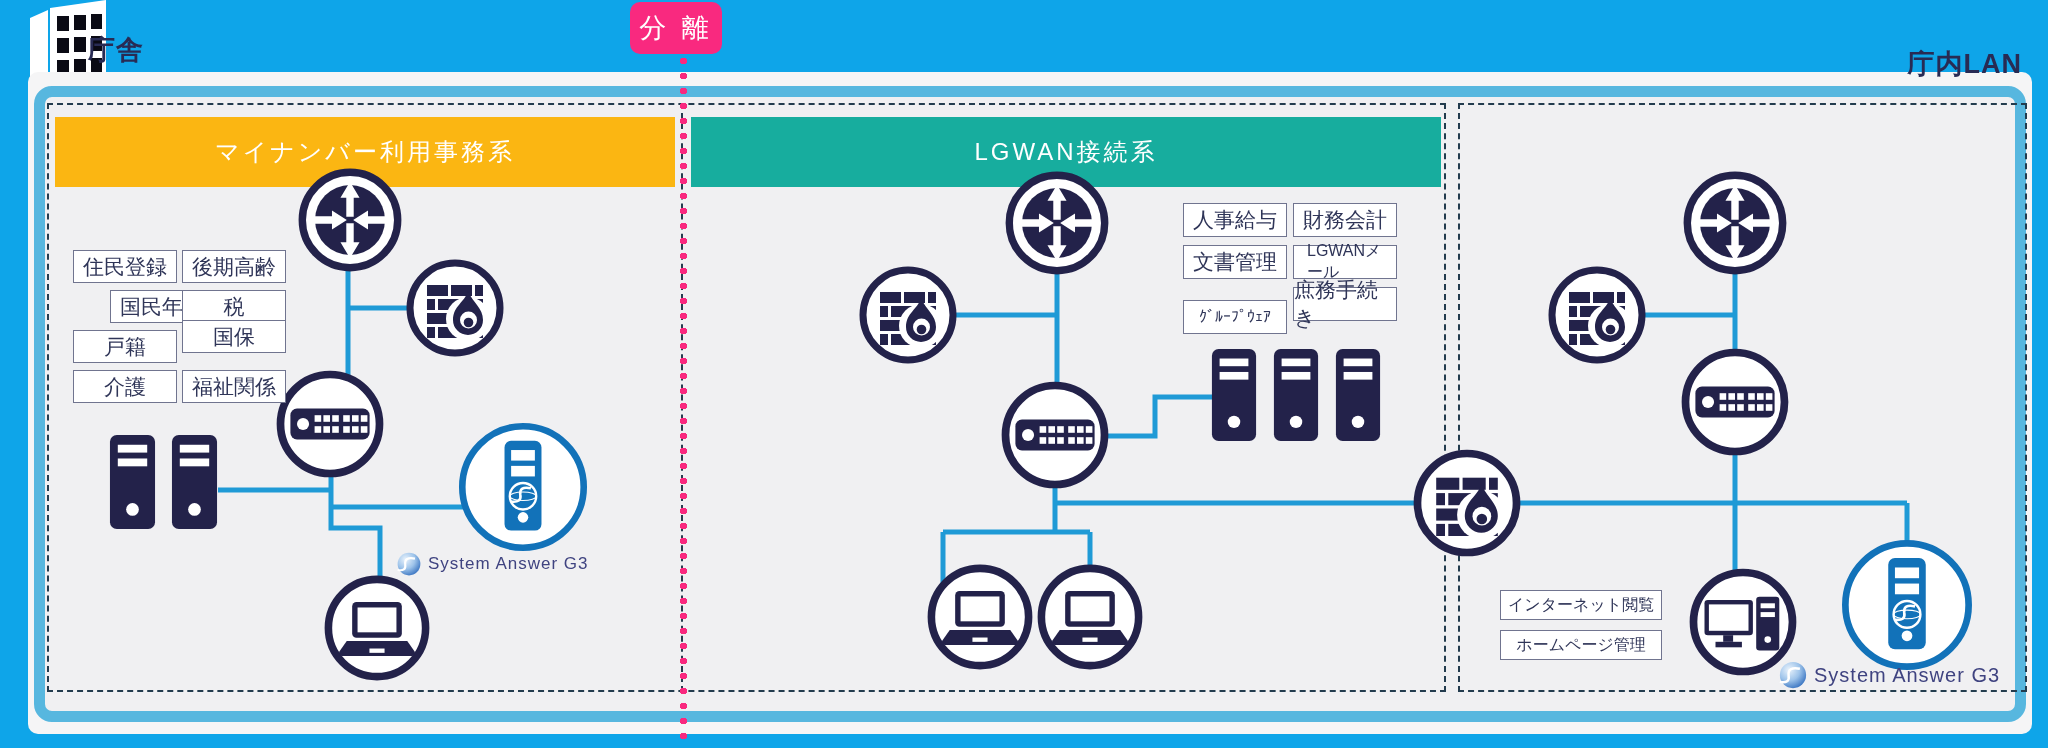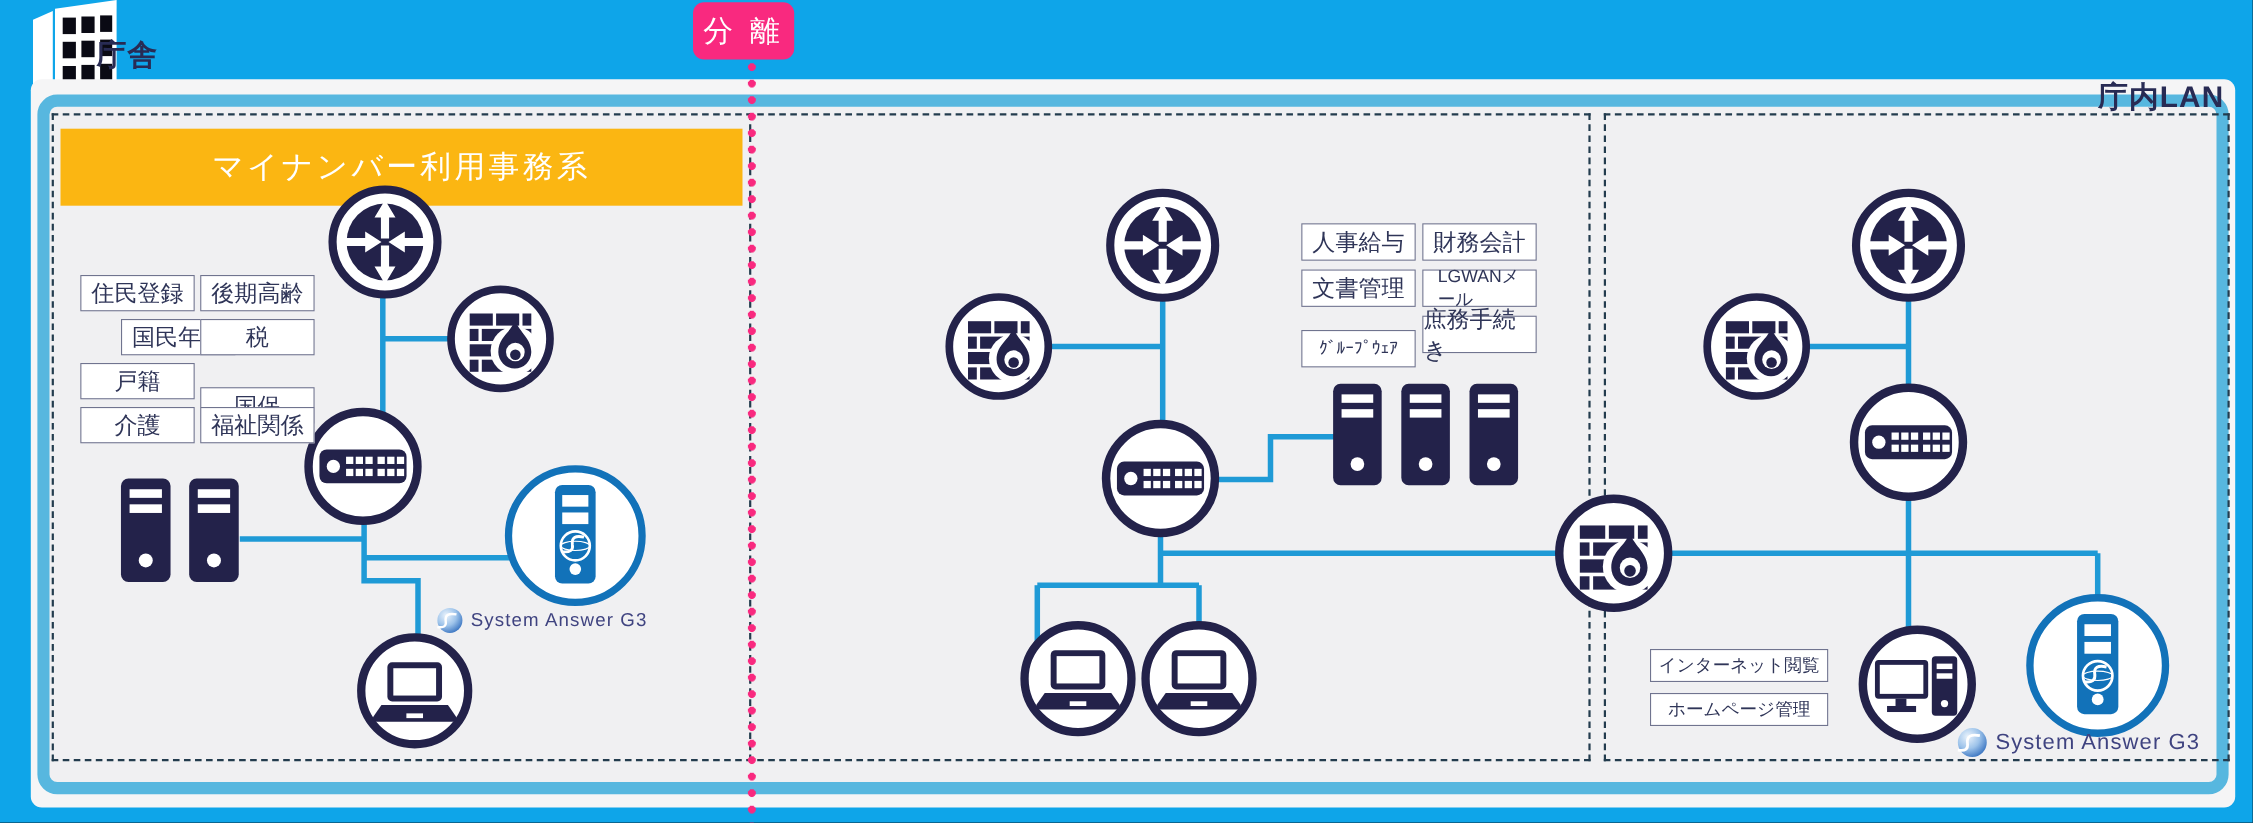--- a/index.html
+++ b/index.html
@@ -12,29 +12,29 @@
   .panel-border{position:absolute;left:34px;top:86px;width:1992px;height:636px;
     box-sizing:border-box;border:11px solid #57B7DF;border-radius:18px;background:#F0F0F2;z-index:1;}
   .dashed-rect{position:absolute;box-sizing:border-box;border:2px dashed #233C4E;z-index:2;}
   #dashed-a{left:47px;top:103px;width:1399px;height:589px;}
   #dashed-b{left:1458px;top:103px;width:569px;height:589px;}
   #dashed-divider{position:absolute;left:681px;top:103px;height:589px;width:0;
     border-left:2px dashed #233C4E;z-index:2;}
 
   
   .zone-header{position:absolute;height:70px;display:flex;align-items:center;justify-content:center;
-    color:#fff;font-size:28px;letter-spacing:3px;z-index:3;}
+    color:#fff;font-size:24px;letter-spacing:3px;z-index:3;}
   #zh1{left:55px;top:117px;width:620px;background:#FBB612;}
   #zh2{left:691px;top:117px;width:750px;background:#17AD9E;}
   #zh3{left:1467px;top:117px;width:550px;background:#2E80E8;}
 
   
   .corner-label{position:absolute;color:#282B54;font-weight:bold;font-size:27px;z-index:6;letter-spacing:1px;}
   #lbl-building{left:88px;top:32px;}
-  #lbl-lan{right:26px;top:46px;margin-top:24px;}
+  #lbl-lan{right:26px;top:46px;}
 
   
   #building{position:absolute;left:26px;top:0;z-index:0;}
 
   
   #sep-badge{position:absolute;left:630px;top:2px;width:92px;height:52px;background:#F9297F;
     border-radius:10px;display:flex;align-items:center;justify-content:center;
     color:#fff;font-size:27px;letter-spacing:4px;z-index:7;}
   #sep-line{position:absolute;left:679px;top:54px;width:9px;height:694px;z-index:7;
     background-image:radial-gradient(circle 3.5px at 4.5px 7px,#F9297F 97%,transparent);
@@ -87,20 +87,21 @@
   <div class="corner-label" id="lbl-building">庁舎</div>
   <div class="corner-label" id="lbl-lan">庁内LAN</div>
 
   <div class="panel-outer"></div>
   <div class="panel-border"></div>
   <div class="dashed-rect" id="dashed-a"></div>
   <div class="dashed-rect" id="dashed-b"></div>
   <div id="dashed-divider"></div>
 
   <div class="zone-header" id="zh1">マイナンバー利用事務系</div>
+  <div class="zone-header" id="zh2">LGWAN接続系</div>
 
   <svg id="links" width="2048" height="748">
       <polyline points="348,222 348,424" fill="none" stroke="#1F9AD6" stroke-width="5"></polyline>
       <polyline points="348,308 455,308" fill="none" stroke="#1F9AD6" stroke-width="5"></polyline>
       <polyline points="331,424 331,528 380,528 380,628" fill="none" stroke="#1F9AD6" stroke-width="5"></polyline>
       <polyline points="218,490 331,490" fill="none" stroke="#1F9AD6" stroke-width="5"></polyline>
       <polyline points="331,507 500,507" fill="none" stroke="#1F9AD6" stroke-width="5"></polyline>
       <polyline points="1057,223 1057,435" fill="none" stroke="#1F9AD6" stroke-width="5"></polyline>
       <polyline points="908,315 1057,315" fill="none" stroke="#1F9AD6" stroke-width="5"></polyline>
       <polyline points="1098,436 1155,436 1155,397 1214,397" fill="none" stroke="#1F9AD6" stroke-width="5"></polyline>
@@ -410,21 +411,21 @@
      <path d="M56 51 q-9 -2 -8 5 q1 6 -7 5" stroke="#fff" stroke-width="2" fill="none"></path>
      <ellipse cx="50" cy="57" rx="10" ry="3.2" stroke="#fff" stroke-width="0.8" fill="none"></ellipse>
      <circle cx="50" cy="73" r="4" fill="#fff"></circle>
         </svg>
       </div>
       <div class="app-box" style="left: 73px; top: 250px; width: 104px; height: 33px;">住民登録</div>
       <div class="app-box" style="left: 182px; top: 250px; width: 104px; height: 33px;">後期高齢</div>
       <div class="app-box" style="left: 73px; top: 290px; width: 104px; height: 33px; margin-left: 37px;">国民年金</div>
       <div class="app-box" style="left: 182px; top: 290px; width: 104px; height: 33px;">税</div>
       <div class="app-box" style="left: 73px; top: 330px; width: 104px; height: 33px;">戸籍</div>
-      <div class="app-box" style="left: 182px; top: 320px; width: 104px; height: 33px; margin-top: 32px;">国保</div>
+      <div class="app-box" style="left: 182px; top: 320px; width: 104px; height: 33px;">国保</div>
       <div class="app-box" style="left: 73px; top: 370px; width: 104px; height: 33px;">介護</div>
       <div class="app-box" style="left: 182px; top: 370px; width: 104px; height: 33px;">福祉関係</div>
       <div class="app-box" style="left: 1183px; top: 203px; width: 104px; height: 34px;">人事給与</div>
       <div class="app-box" style="left: 1293px; top: 203px; width: 104px; height: 34px;">財務会計</div>
       <div class="app-box" style="left: 1183px; top: 245px; width: 104px; height: 34px;">文書管理</div>
       <div class="app-box small" style="left: 1293px; top: 245px; width: 104px; height: 34px; padding-left: 13px;">LGWANメール</div>
       <div class="app-box small" style="left: 1183px; top: 300px; width: 104px; height: 34px;">ｸﾞﾙｰﾌﾟｳｪｱ</div>
       <div class="app-box" style="left: 1293px; top: 287px; width: 104px; height: 34px;">庶務手続き</div>
       <div class="app-box small" style="left: 1500px; top: 590px; width: 162px; height: 30px;">インターネット閲覧</div>
       <div class="app-box small" style="left: 1500px; top: 630px; width: 162px; height: 30px;">ホームページ管理</div>

